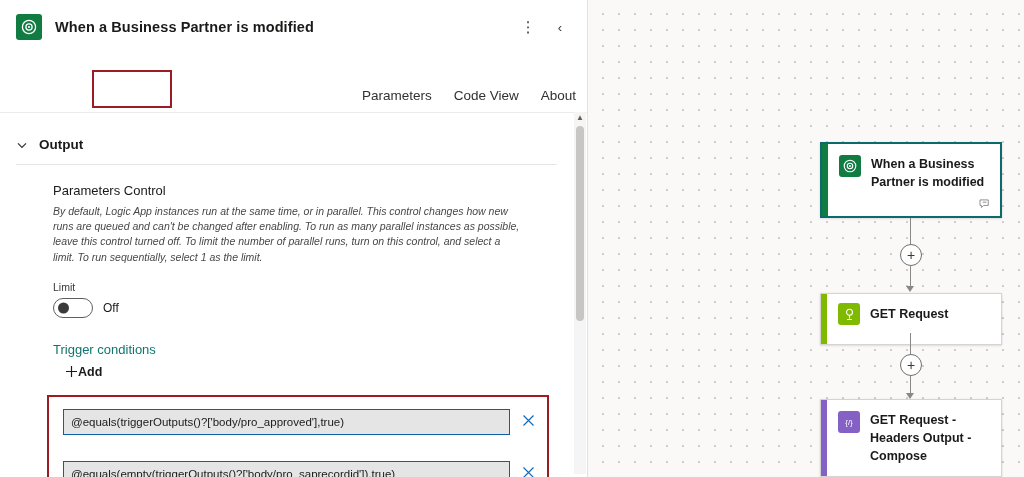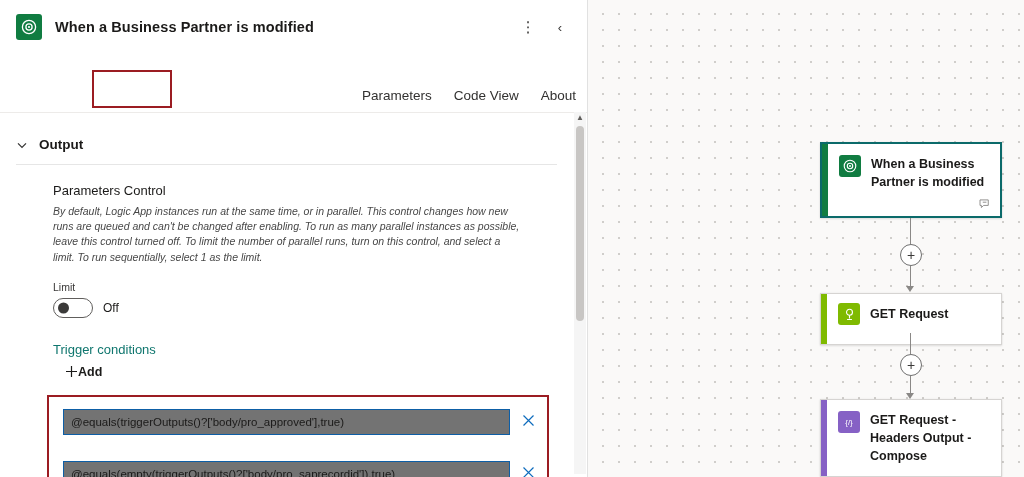--- a/index.html
+++ b/index.html
@@ -192,21 +192,21 @@
   .cond-row {
     display: flex;
     align-items: center;
     gap: 9px;
   }
   .cond-row + .cond-row { margin-top: 26px; }
   .cond-input {
     flex: 1 1 auto;
     height: 26px;
     border: 1px solid #0d5ea6;
-    background: #737373;
+    background: #e5e5e5;
     font-size: 11.5px;
     color: #1b1a19;
     padding: 0 7px;
     font-family: "Liberation Sans", sans-serif;
     outline: none;
   }
   .cond-del {
     width: 18px; height: 18px;
     color: #0f6cbd;
     font-size: 15px;

